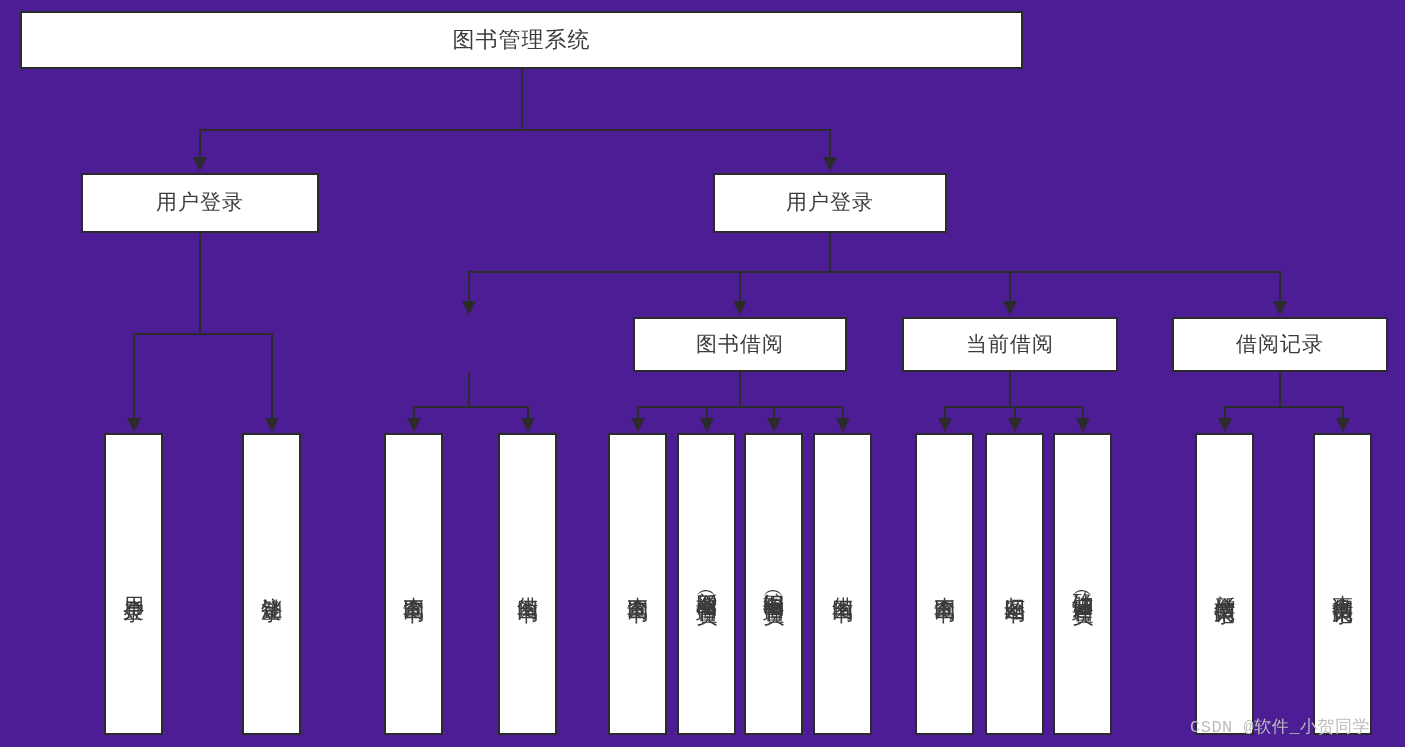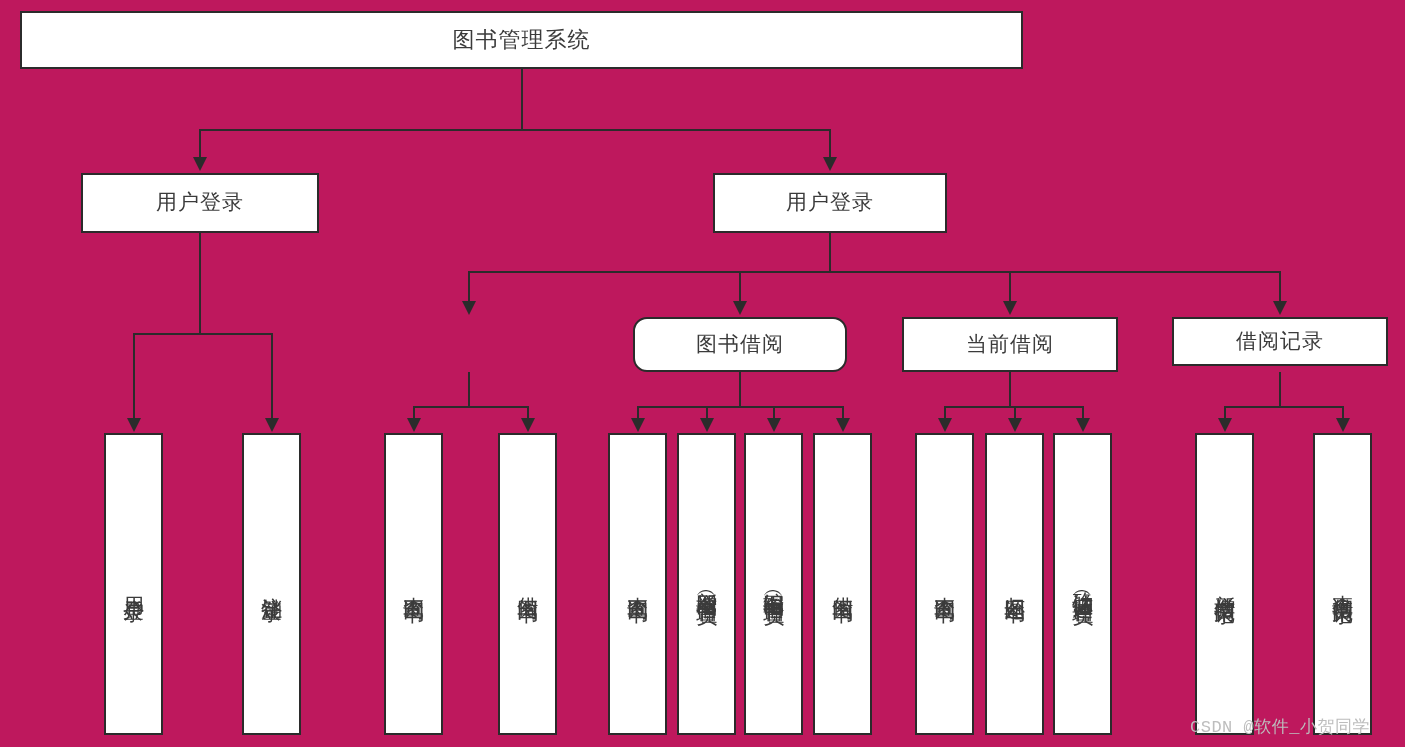--- a/index.html
+++ b/index.html
@@ -8,21 +8,21 @@
     padding: 0;
     background: #ffffff;
   }
   body {
     font-family: "DejaVu Sans", "Liberation Sans", sans-serif;
   }
   #canvas {
     position: relative;
     width: 1405px;
     height: 747px;
-    background: #be185d;
+    background: #4c1d95;
     overflow: hidden;
   }
   
   .node {
     position: absolute;
     box-sizing: border-box;
     background: #ffffff;
     border: 2px solid #2b2b2b;
     display: flex;
     align-items: center;
@@ -119,27 +119,27 @@
   <div class="conn h" style="left:468px; top:271px; width:811px;"></div>
   <div class="conn v" style="left:468px; top:271px; height:32px;"></div>
   <div class="arrow" style="left:462px; top:301px;"></div>
   <div class="conn v" style="left:739px; top:271px; height:32px;"></div>
   <div class="arrow" style="left:733px; top:301px;"></div>
   <div class="conn v" style="left:1009px; top:271px; height:32px;"></div>
   <div class="arrow" style="left:1003px; top:301px;"></div>
   <div class="conn v" style="left:1279px; top:271px; height:32px;"></div>
   <div class="arrow" style="left:1273px; top:301px;"></div>
 
-  <div class="node horiz" style="left:633px; top:317px; width:214px; height:55px;border-radius:14px;">
+  <div class="node horiz" style="left:633px; top:317px; width:214px; height:55px;">
     <span class="label">图书借阅</span>
   </div>
   <div class="node horiz" style="left:902px; top:317px; width:216px; height:55px;">
     <span class="label">当前借阅</span>
   </div>
-  <div class="node horiz" style="left:1172px; top:317px; width:216px; height:49px;">
+  <div class="node horiz" style="left:1172px; top:317px; width:216px; height:55px;">
     <span class="label">借阅记录</span>
   </div>
 
   <div class="conn v" style="left:468px; top:372px; height:34px;"></div>
   <div class="conn h" style="left:413px; top:406px; width:114px;"></div>
   <div class="conn v" style="left:413px; top:406px; height:14px;"></div>
   <div class="arrow" style="left:407px; top:418px;"></div>
   <div class="conn v" style="left:527px; top:406px; height:14px;"></div>
   <div class="arrow" style="left:521px; top:418px;"></div>
 

